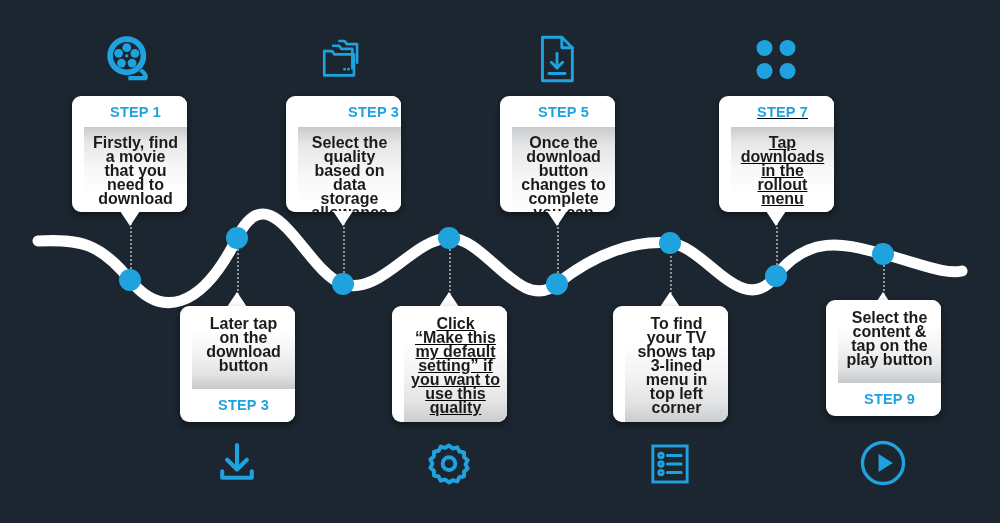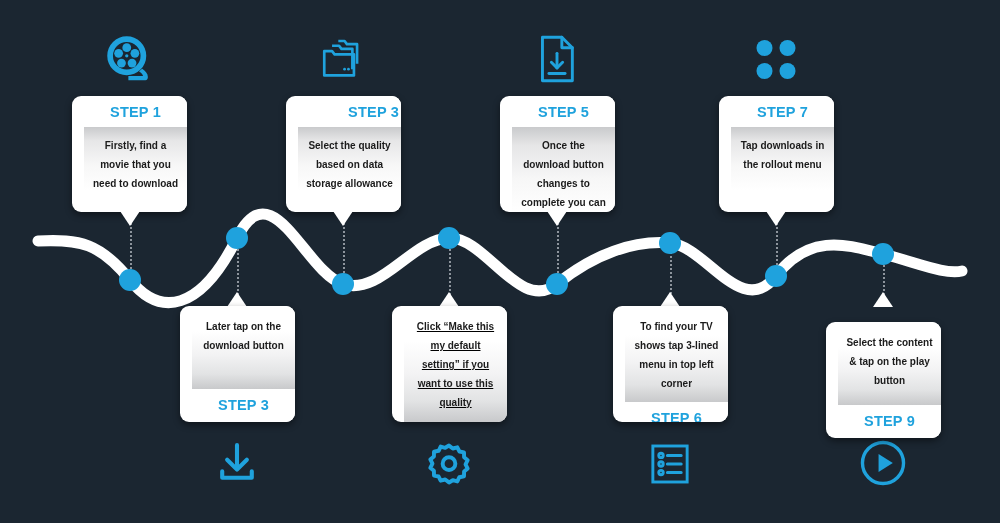--- a/index.html
+++ b/index.html
@@ -46,22 +46,22 @@
     font-weight:bold;
     font-size:14.5px;
     letter-spacing:.2px;
     text-align:center;
     background:#ffffff;
     padding:8px 2px 7px 2px;
     flex:0 0 auto;
   }
   .card .body {
     color:#1b1b1b;
-    font-size:10px;
-    line-height:19px;
+    font-size:16px;
+    line-height:14px;
     font-weight:bold;
     text-align:center;
     padding:9px 7px 11px 7px;
     flex:1 1 auto;
   }
   
   .card.top .body {
     background:linear-gradient(to bottom,#c9cacc 0%,#e6e6e7 16%,#f7f7f7 45%,#ffffff 75%,#ffffff 100%);
   }
   
@@ -230,21 +230,21 @@
     <div class="body">Select the quality based on data storage allowance</div>
   </div>
   <div class="pointer down" style="left:333px; top:211px;"></div>
 
   <div class="card top" style="left:500px; top:96px; height:116px;">
     <div class="step-label">STEP 5</div>
     <div class="body">Once the download button changes to complete you can watch it</div>
   </div>
   <div class="pointer down" style="left:547px; top:211px;"></div>
 
-  <div class="card top" style="left:719px; top:96px; height:116px;">
+  <div class="card top" style="left:719px; top:96px; height:116px;text-decoration:underline;">
     <div class="step-label">STEP 7</div>
     <div class="body">Tap downloads in the rollout menu</div>
   </div>
   <div class="pointer down" style="left:766px; top:211px;"></div>
 
   <div class="pointer up" style="left:227px; top:292px;"></div>
   <div class="card bottom" style="left:180px; top:306px; height:116px;">
     <div class="body">Later tap on the download button</div>
     <div class="step-label">STEP 3</div>
   </div>
@@ -254,18 +254,18 @@
     <div class="body">Click “Make this my default setting” if you want to use this quality</div>
   </div>
 
   <div class="pointer up" style="left:660px; top:292px;"></div>
   <div class="card bottom" style="left:613px; top:306px; height:116px;justify-content:space-between;">
     <div class="body">To find your TV shows tap 3-lined menu in top left corner</div>
     <div class="step-label">STEP 6</div>
   </div>
 
   <div class="pointer up" style="left:873px; top:292px;"></div>
-  <div class="card bottom" style="left:826px; top:322px; height:116px;">
+  <div class="card bottom" style="left:826px; top:300px; height:116px;">
     <div class="body">Select the content &amp; tap on the play button</div>
     <div class="step-label">STEP 9</div>
   </div>
 
 </div>
 
 </body></html>

